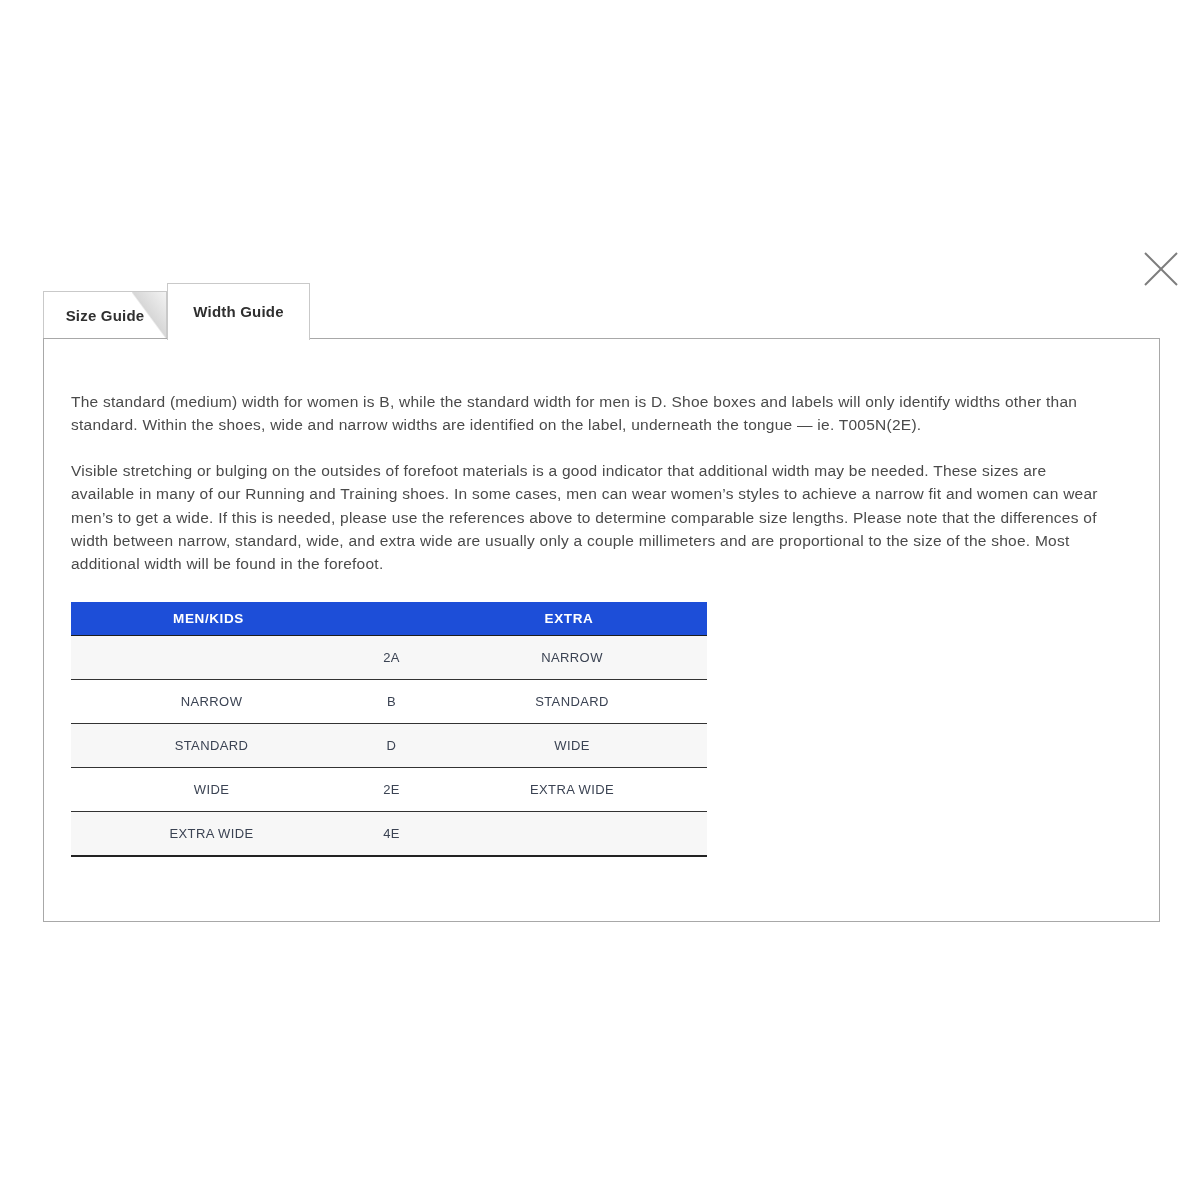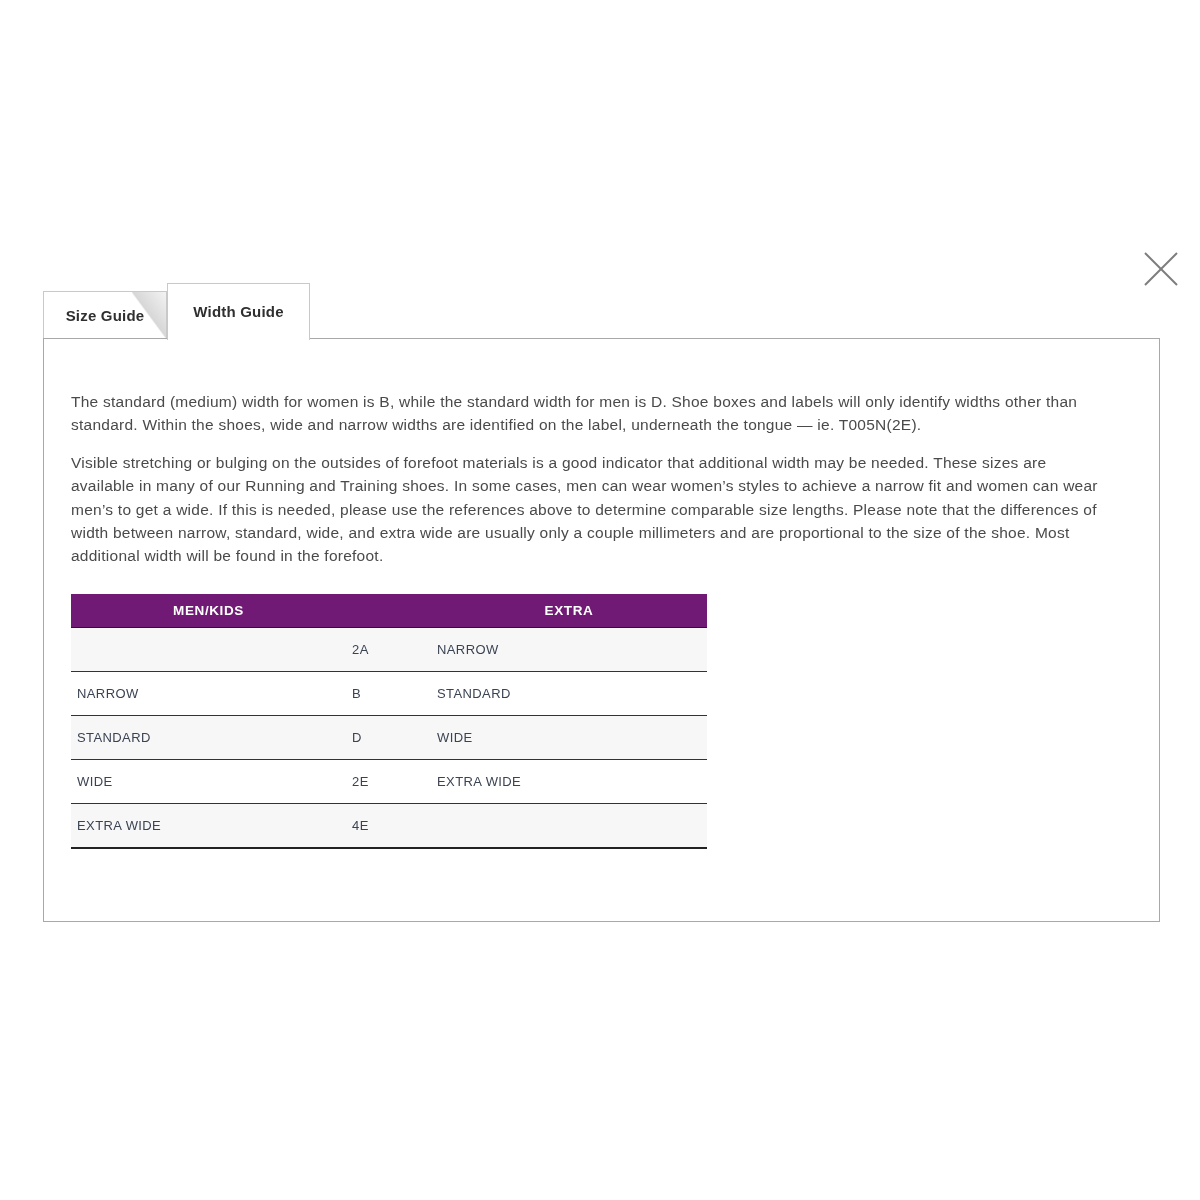--- a/index.html
+++ b/index.html
@@ -40,37 +40,37 @@
   
   .panel {
     position:absolute; left:43px; top:338px; width:1117px; height:584px;
     background:#ffffff; border:1px solid #a8a8a8; z-index:1;
     padding:51px 50px 0 27px;
   }
   .body-text {
     font-size:15.5px; line-height:23.4px; color:#4a4a4a;
     letter-spacing:0.25px; max-width:1042px;
   }
-  .para1 { margin-bottom:14px; }
+  .para1 { margin-bottom:22px; }
 
   
   .width-table {
     margin-top:26px; width:636px; border-collapse:collapse; table-layout:fixed;
   }
   .width-table col.c1 { width:275px; }
   .width-table col.c2 { width:85px; }
   .width-table col.c3 { width:276px; }
   .width-table thead th {
-    background:#701a75; color:#ffffff; height:34px;
+    background:#1d4ed8; color:#ffffff; height:34px;
     font-size:13.5px; font-weight:bold; letter-spacing:0.6px;
     text-align:center; border-bottom:1px solid #1d1d1d;
   }
   .width-table tbody td {
     height:44px; font-size:13px; color:#3b4353; letter-spacing:0.4px;
-    padding-left:6px; text-align:left; border-bottom:1px solid #333333;
+    padding-left:6px; text-align:center; border-bottom:1px solid #333333;
   }
   .width-table tbody tr:nth-child(odd) td { background:#f7f7f7; }
   .width-table tbody tr:nth-child(even) td { background:#ffffff; }
   .width-table tbody tr:last-child td { border-bottom:2px solid #222222; }
 </style>
 </head>
 <body>
 
 <button class="close-btn" aria-label="Close">
   <span>

